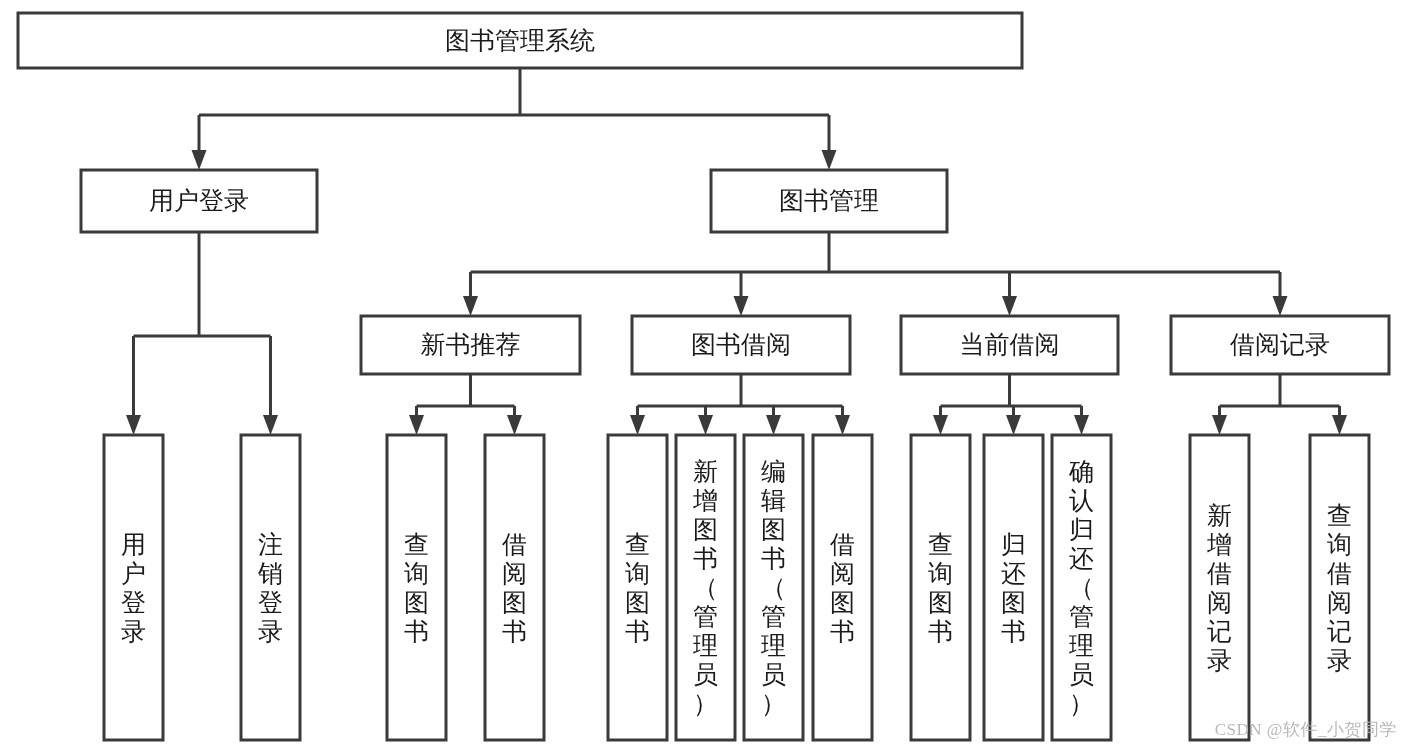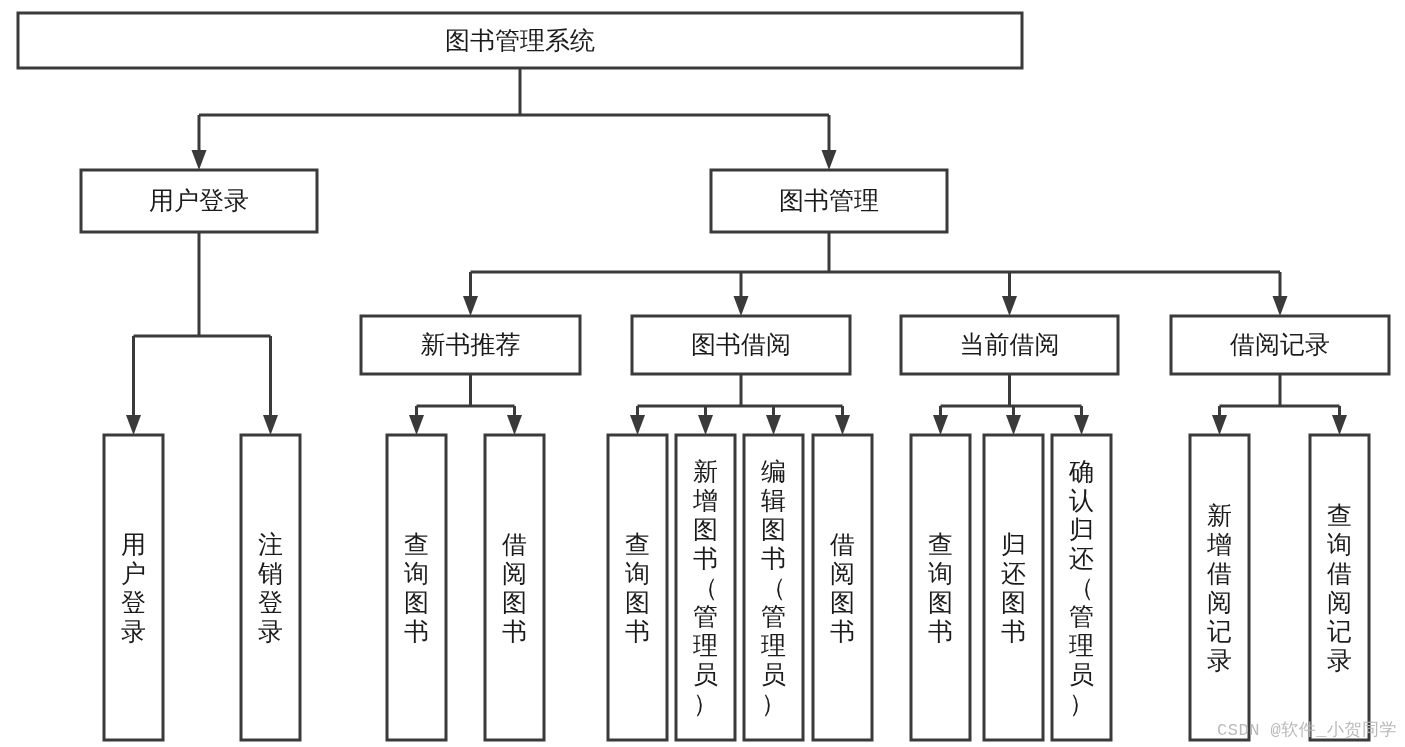--- a/index.html
+++ b/index.html
@@ -15,21 +15,21 @@
   .node-label-h{
     font-family:"DejaVu Sans","Liberation Sans",sans-serif;
     font-size:25px;fill:#1b1b1b;text-anchor:middle;dominant-baseline:middle;
   }
   .node-label-v{
     font-family:"DejaVu Sans","Liberation Sans",sans-serif;
     font-size:25px;fill:#1b1b1b;text-anchor:middle;
   }
   .watermark{
     position:absolute;right:8px;bottom:6px;
-    font-family:Liberation Mono, monospace;
+    font-family:Liberation Serif, serif;
     font-size:17px;color:#b9b9b9;letter-spacing:.5px;white-space:nowrap;
     pointer-events:none;
   }
 </style>
 </head>
 <body>
 
 <div id="diagram-root">
   <svg id="tree-svg" viewBox="0 0 1405 747" preserveAspectRatio="none">
     <g id="layer-connections">

